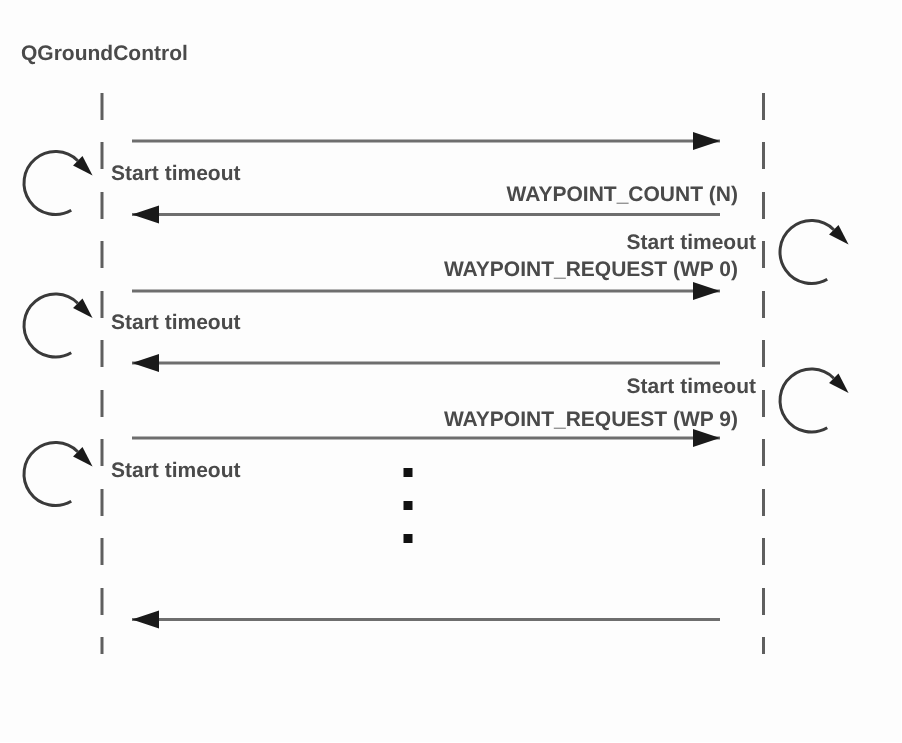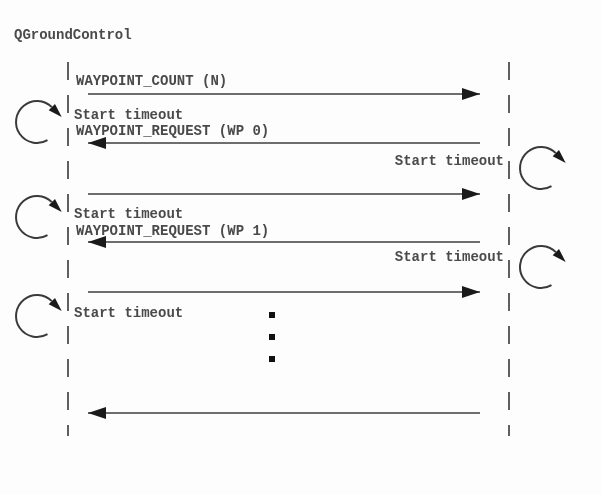--- a/index.html
+++ b/index.html
@@ -13,21 +13,20 @@
   * { margin: 0; padding: 0; box-sizing: border-box; }
   html, body { background: #ffffff; }
   body { font-family: "Liberation Sans", sans-serif; }
 
   .canvas {
     position: relative;
     width: 601px;
     height: 495px;
     background: var(--background);
     overflow: hidden;
-    font-family: Liberation Mono, monospace;
   }
 
   .actor {
     position: absolute;
     font-size: 14px;
     font-weight: 700;
     color: var(--text);
     white-space: nowrap;
   }
   .actor-left  { left: 14px;  top: 27px; }
@@ -42,28 +41,29 @@
       to bottom,
       var(--lifeline) 0px, var(--lifeline) 18px,
       transparent 18px, transparent 33px
     );
   }
   .lifeline-left  { left: 67px; }
   .lifeline-right { left: 508px; }
 
   .msg-label {
     position: absolute;
-    left: 76px;
+    left: 100px;
     width: 392px;
-    text-align: left;
+    text-align: right;
     font-size: 14px;
     font-weight: 700;
     line-height: 16px;
     color: var(--text);
     white-space: nowrap;
+    margin-top: 48px;
   }
 
   .arrow {
     position: absolute;
     left: 88px;
     width: 392px;
     height: 2px;
     background: var(--line);
   }
   .arrow .head {
@@ -137,21 +137,21 @@
   <div class="arrow right" style="top:193px">
     <span class="head"></span>
   </div>
 
   <svg class="loop" style="left:12px; top:191px" width="66" height="54">
     <path d="M 35.5 44.2 A 21 21 0 1 1 39.85 11.15" fill="none" stroke="#3a3a3a" stroke-width="2"></path>
     <polygon points="43,8 36.7,14.3 49.7,21" fill="#1a1a1a"></polygon>
   </svg>
   <div class="timeout t-left" style="top:206px">Start timeout</div>
 
-  <div class="msg-label" style="top:223px">WAYPOINT_REQUEST (WP 1)</div>
+  <div class="msg-label" style="top:223px">WAYPOINT_REQUEST (WP 9)</div>
   <div class="arrow left" style="top:241px">
     <span class="head"></span>
   </div>
 
   <div class="timeout t-right" style="top:249px">Start timeout</div>
   <svg class="loop" style="left:516px; top:241px" width="66" height="54">
     <path d="M 35.5 44.2 A 21 21 0 1 1 39.85 11.15" fill="none" stroke="#3a3a3a" stroke-width="2"></path>
     <polygon points="43,8 36.7,14.3 49.7,21" fill="#1a1a1a"></polygon>
   </svg>
 

